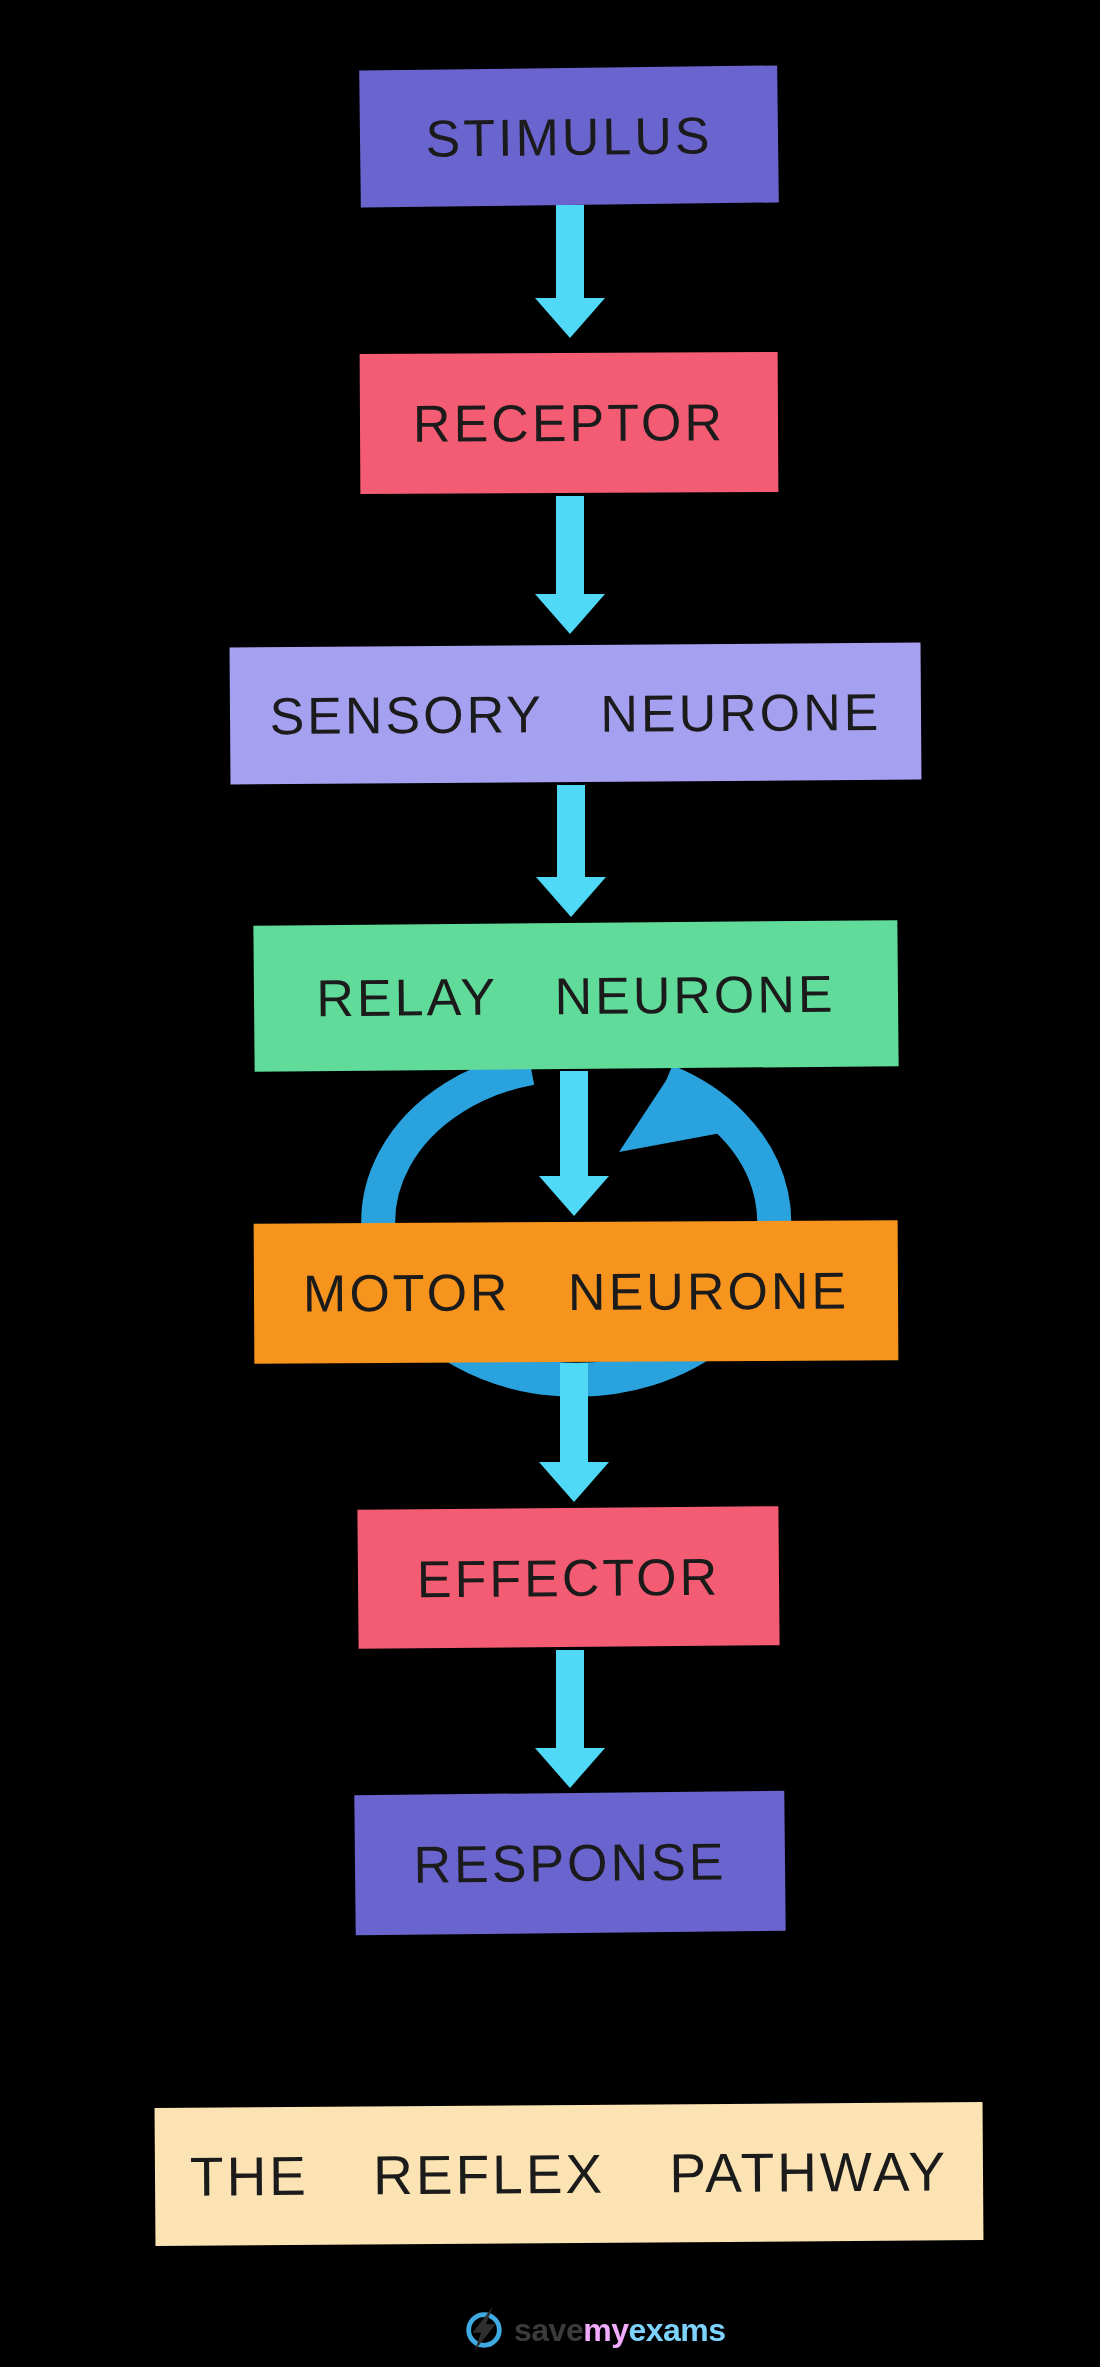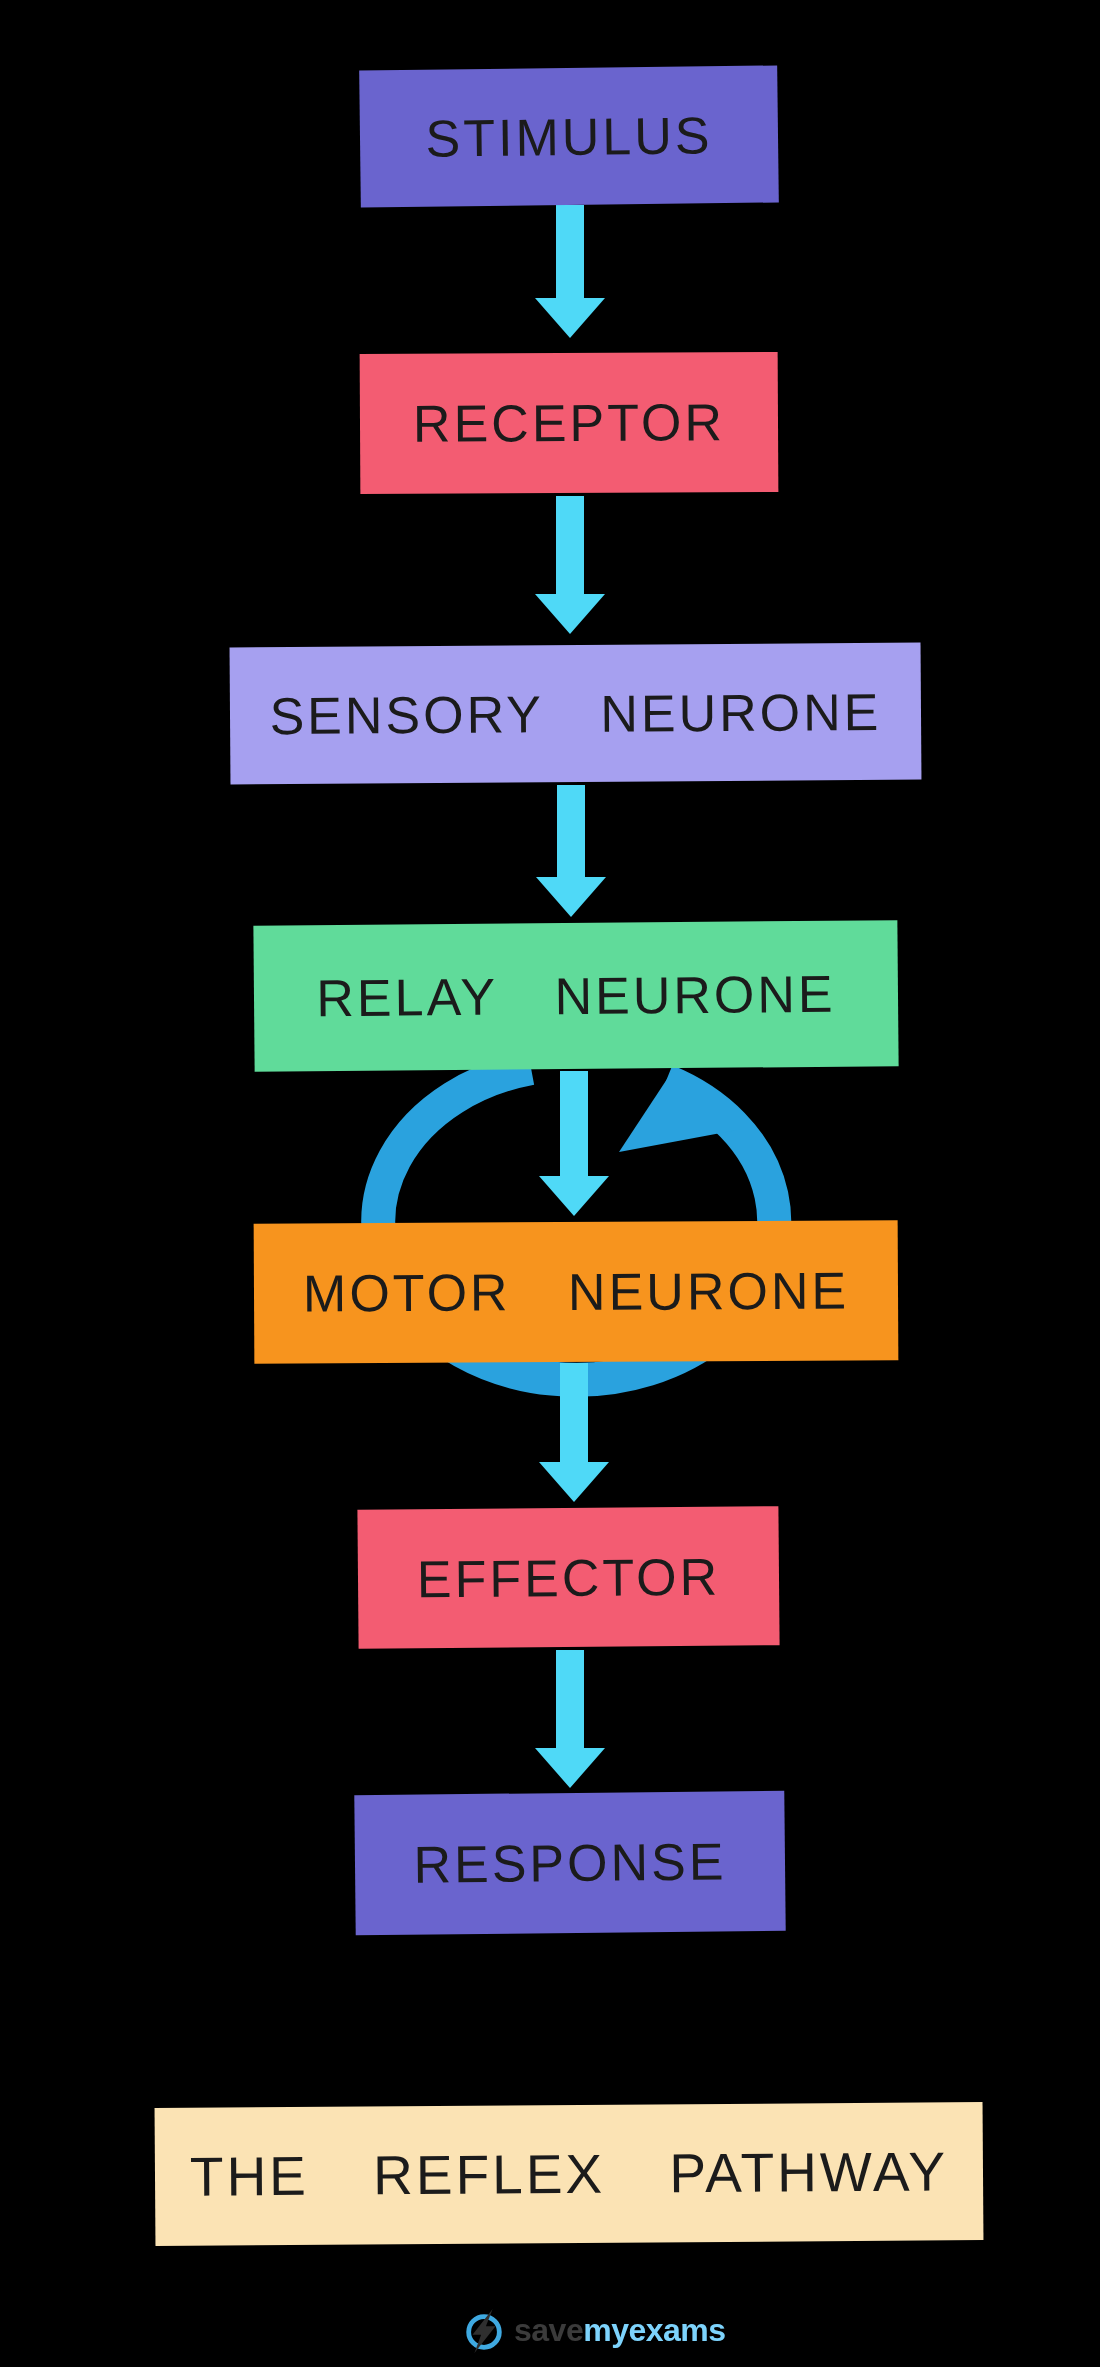--- a/index.html
+++ b/index.html
@@ -13,21 +13,21 @@
   .n-receptor{left:335px;top:353px;width:418px;height:140px;transform:rotate(-0.3deg);}
   .n-sensory{left:205px;top:645px;width:691px;height:137px;transform:rotate(-0.4deg);}
   .n-relay{left:229px;top:923px;width:644px;height:146px;transform:rotate(-0.5deg);}
   .n-motor{left:229px;top:1222px;width:644px;height:140px;transform:rotate(-0.3deg);}
   .n-effector{left:333px;top:1508px;width:421px;height:139px;transform:rotate(-0.5deg);}
   .n-response{left:330px;top:1793px;width:430px;height:140px;transform:rotate(-0.6deg);}
   .n-title{left:130px;top:2105px;width:828px;height:138px;transform:rotate(-0.4deg);
            font-size:55px;}
   .n-title .node-label{word-spacing:46px;}
   .loop-arc{fill:none;stroke-width:34px;}
-  .logo{position:absolute;left:436px;top:2306px;z-index:2;display:flex;align-items:flex-end;
+  .logo{position:absolute;left:436px;top:2306px;z-index:2;display:flex;align-items:flex-start;
         height:48px;}
   .logo-icon{width:46px;height:46px;margin-right:7px;}
   .logo-text{font-size:32px;font-weight:bold;letter-spacing:-0.5px;line-height:48px;}
 </style>
 </head>
 <body>
 
 <div class="stage" style="background: rgb(0, 0, 0); margin-left: 25px;">
 
   <svg class="layer" viewBox="0 0 1100 2367">
@@ -74,17 +74,17 @@
   <div class="node n-title" style="background: rgb(251, 227, 180);">
     <span class="node-label">THE REFLEX PATHWAY</span>
   </div>
 
   <div class="logo">
     <svg class="logo-icon" viewBox="0 0 48 48">
       <circle cx="24" cy="25" r="16" fill="none" stroke-width="5" stroke="#3FA9E1"></circle>
       <polygon points="33,1 12,28 21,28 14,47 36,19 26,19" fill="#2F2F2F"></polygon>
     </svg>
     <span class="logo-text" style="color: rgb(59, 59, 59);">save</span>
-      <span class="logo-text" style="color: #7dd3fc;">my</span>
+      <span class="logo-text" style="color: #f0abfc;">my</span>
       <span class="logo-text" style="color: #7dd3fc;">exams</span>
   </div>
 
 </div>
 
 </body></html>

